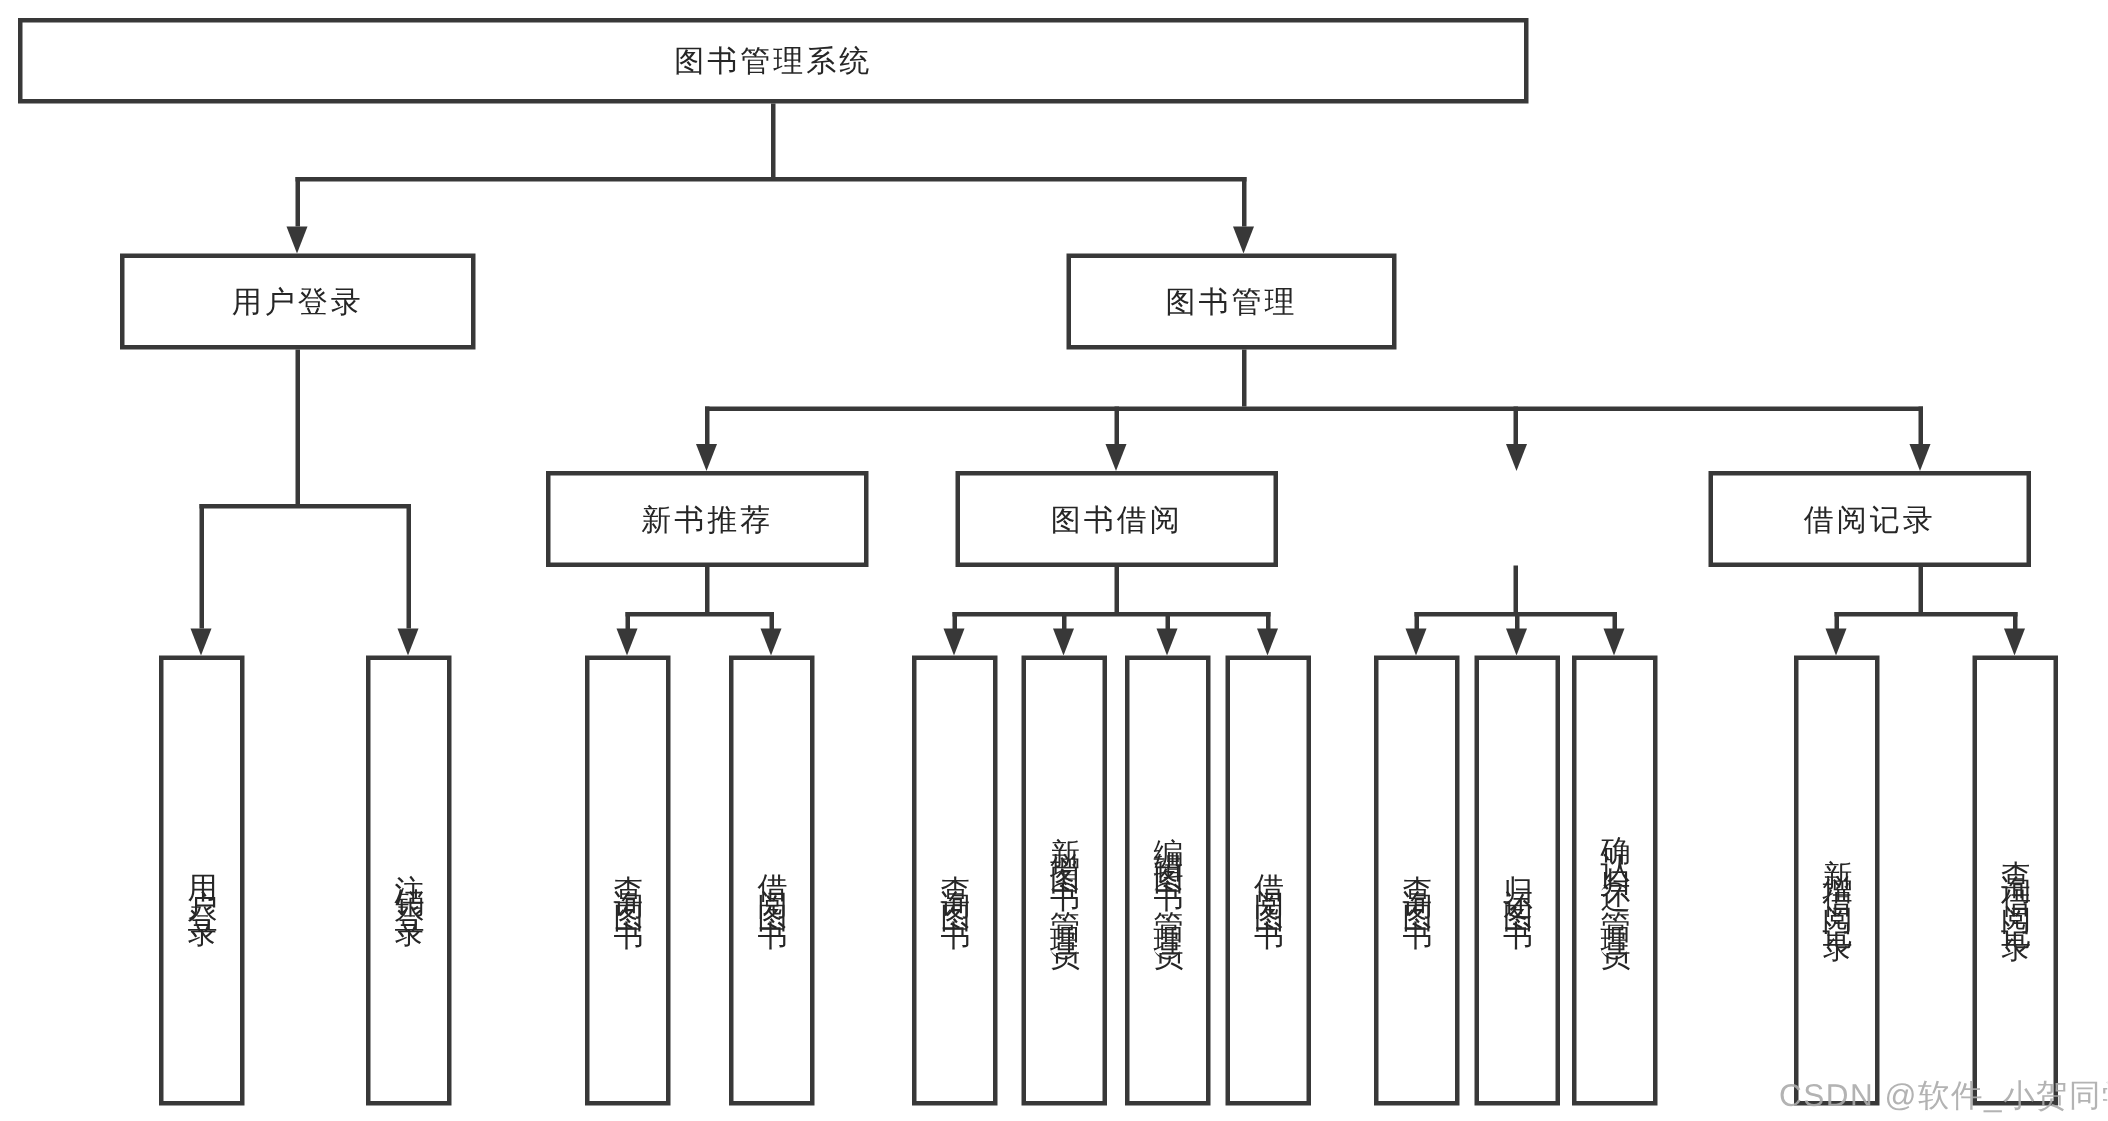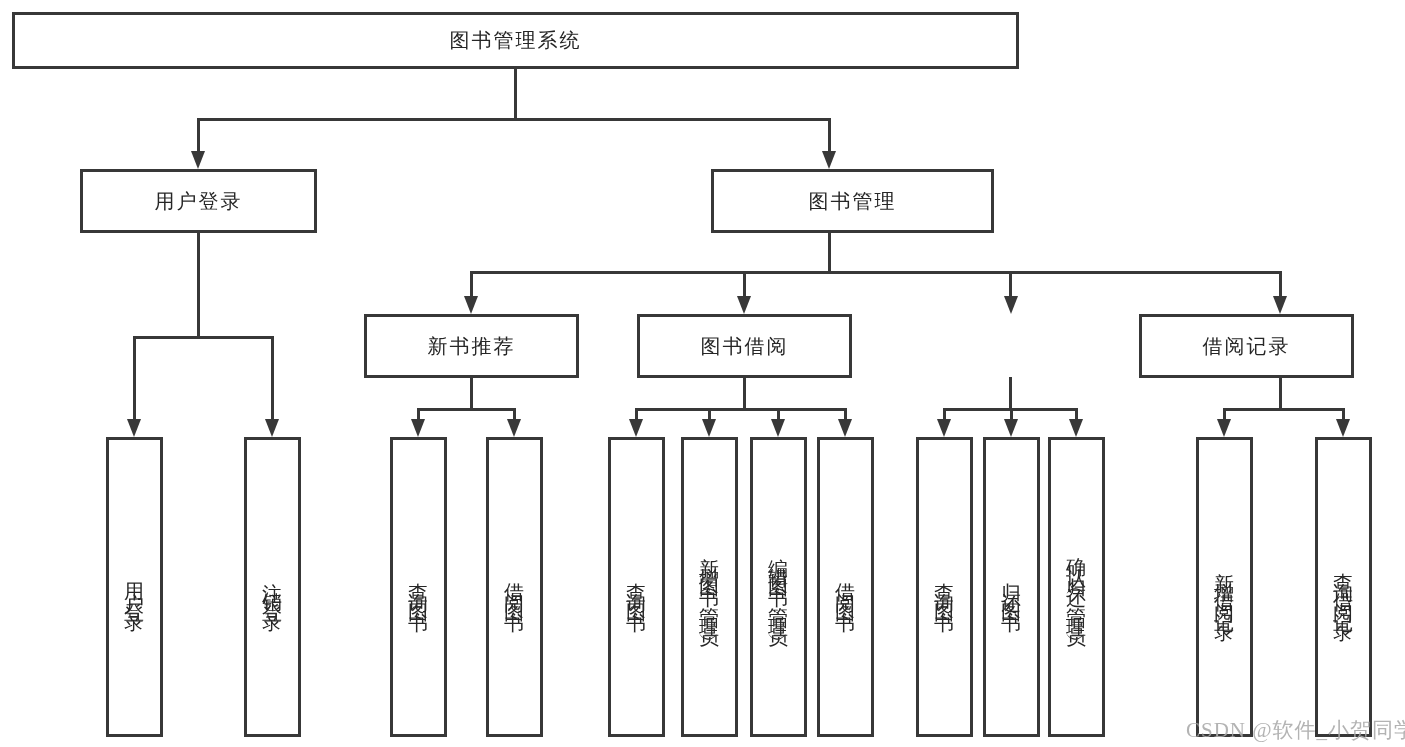--- a/index.html
+++ b/index.html
@@ -1,18 +1,18 @@
 <!DOCTYPE html>
 <html><head>
 <meta charset="utf-8">
 <style>
   html,body{margin:0;padding:0;background:#ffffff;}
   .stage{
     position:relative;width:1405px;height:747px;background:#ffffff;overflow:hidden;
-    font-family:Liberation Serif, serif;
+    font-family:Liberation Sans, sans-serif;
     text-align:right;
   }
   .box{
     position:absolute;box-sizing:border-box;border:3px solid #383838;background:#ffffff;
     display:flex;align-items:center;justify-content:center;
   }
   .lbl{
     color:#262626;font-size:20px;letter-spacing:2px;white-space:nowrap;
   }
   .v .lbl{
@@ -42,21 +42,21 @@
   <div class="line" style="left:514px;top:69px;width:3px;height:49px"></div>
   <div class="line" style="left:197px;top:118px;width:634px;height:3px"></div>
   <div class="line" style="left:197px;top:118px;width:3px;height:33px"></div>
   <div class="arrow" style="left:191px;top:151px"></div>
   <div class="line" style="left:828px;top:118px;width:3px;height:33px"></div>
   <div class="arrow" style="left:822px;top:151px"></div>
 
   <div class="box" style="left:80px;top:169px;width:237px;height:64px">
     <span class="lbl">用户登录</span>
   </div>
-  <div class="box" style="left:711px;top:169px;width:283px;height:64px">
+  <div class="box" style="left:711px;top:169px;width:220px;height:64px">
     <span class="lbl">图书管理</span>
   </div>
 
   <div class="line" style="left:197px;top:233px;width:3px;height:103px"></div>
   <div class="line" style="left:133px;top:336px;width:141px;height:3px"></div>
   <div class="line" style="left:133px;top:336px;width:3px;height:83px"></div>
   <div class="arrow" style="left:127px;top:419px"></div>
   <div class="line" style="left:271px;top:336px;width:3px;height:83px"></div>
   <div class="arrow" style="left:265px;top:419px"></div>
 

